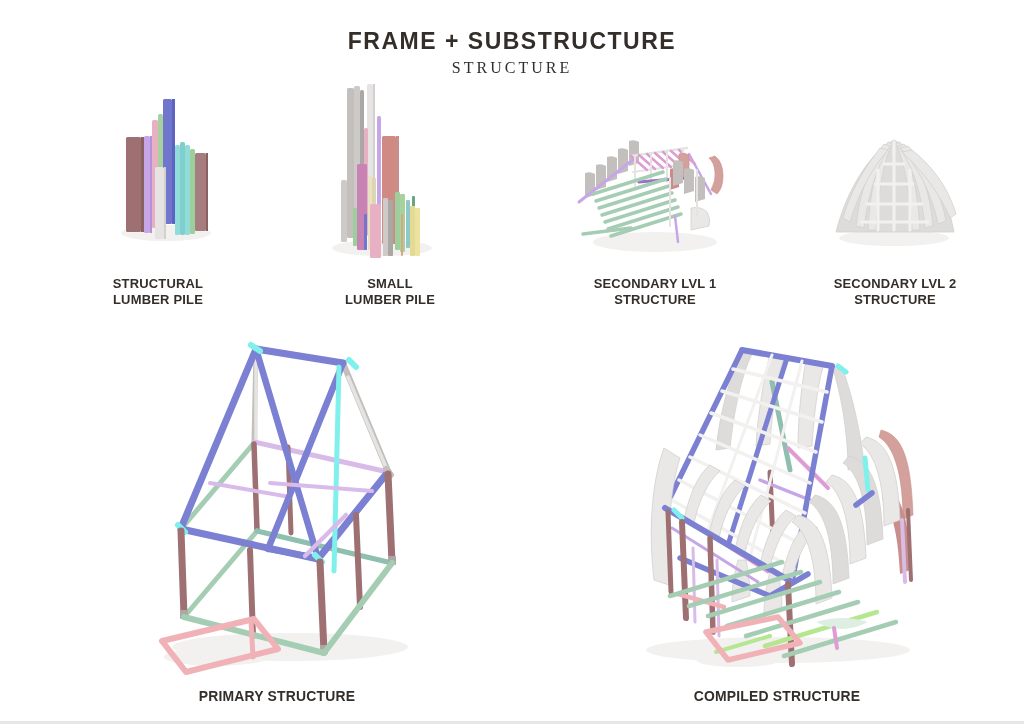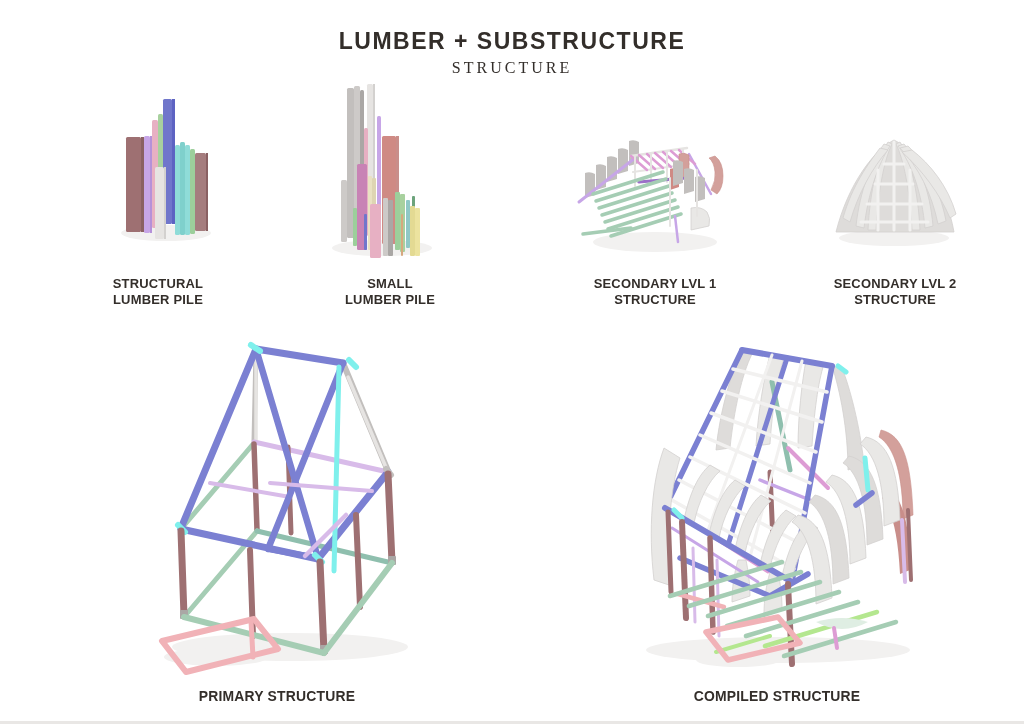--- a/index.html
+++ b/index.html
@@ -38,21 +38,21 @@
   .p-salmon{fill:var(--salmon)} .p-salmond{fill:var(--salmon_deep)}
   .p-magenta{fill:var(--magenta)} .p-cream{fill:var(--cream)} .p-creamd{fill:var(--cream_deep)}
   .p-yellow{fill:var(--yellow)} .p-yellowl{fill:var(--yellow_light)}
   .p-tan{fill:var(--tan)} .p-tealst{fill:var(--teal_stick)}
 </style>
 </head>
 <body>
 
 <div class="board">
 
-  <div class="title">LUMBER + SUBSTRUCTURE</div>
+  <div class="title">FRAME + SUBSTRUCTURE</div>
   <div class="subtitle">STRUCTURE</div>
 
   <div class="fig" style="left:108px;top:85px;">
     <svg width="124" height="160" viewBox="0 0 124 160">
       <g>
         <ellipse class="f-shadow" cx="58" cy="148" rx="45" ry="8"></ellipse>
       </g>
       <g>
         <rect class="p-gray" x="36" y="58" width="3" height="88" rx="1"></rect>
         <rect class="p-mauve" x="18" y="52" width="15" height="95" rx="1.5"></rect>

